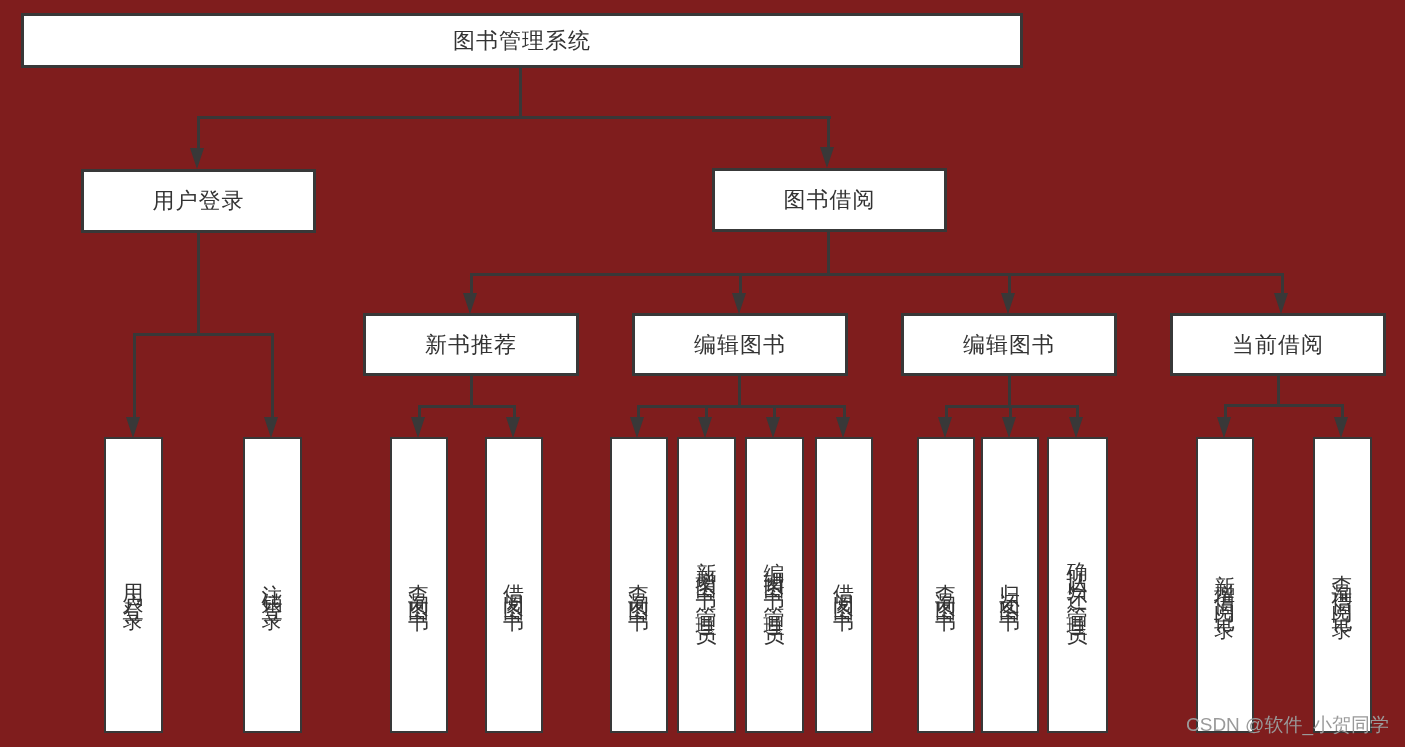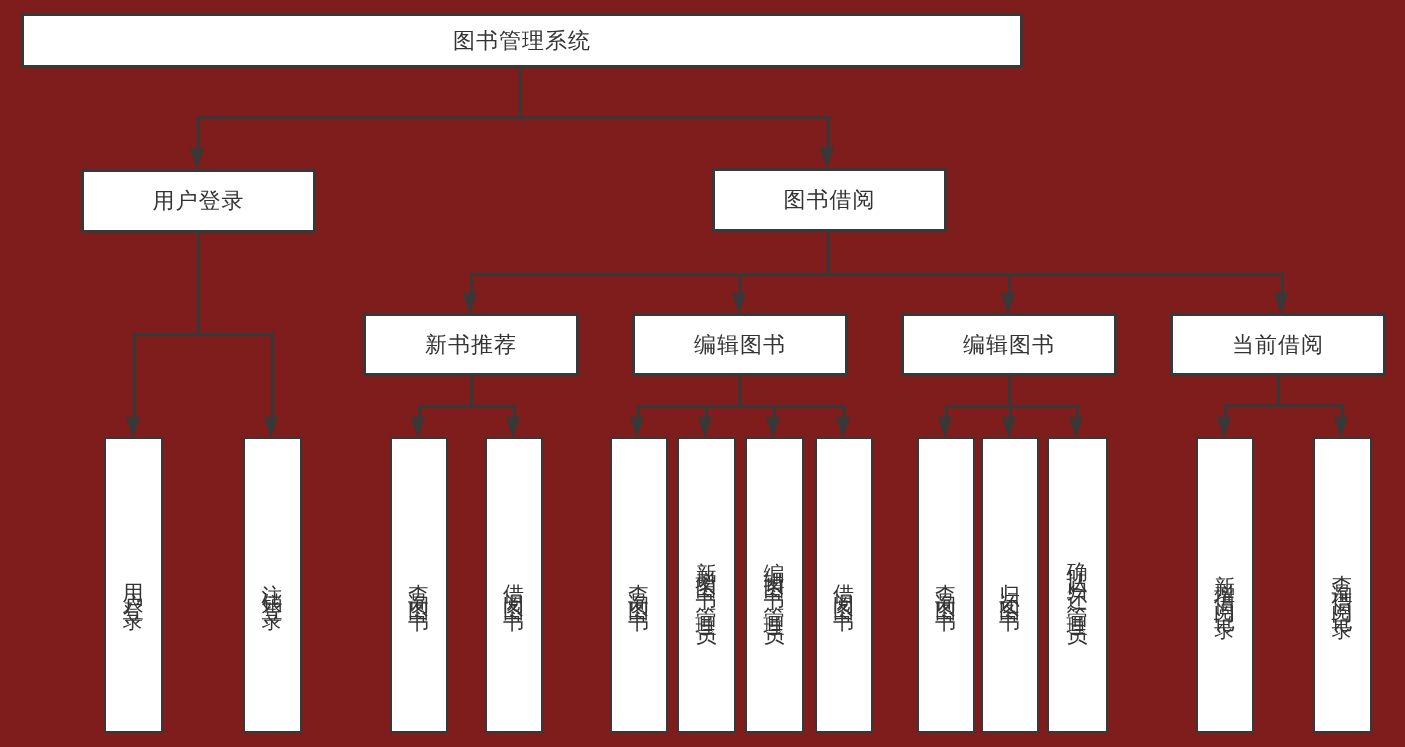--- a/index.html
+++ b/index.html
@@ -142,14 +142,15 @@
   <div class="vl" style="left:1076px;top:405px;height:14px"></div>
   <div class="arw" style="left:1069px;top:417px"></div>
 
   <div class="vl" style="left:1277px;top:376px;height:31px"></div>
   <div class="hl" style="left:1224px;top:404px;width:120px"></div>
   <div class="vl" style="left:1224px;top:404px;height:15px"></div>
   <div class="arw" style="left:1217px;top:417px"></div>
   <div class="vl" style="left:1341px;top:404px;height:15px"></div>
   <div class="arw" style="left:1334px;top:417px"></div>
 
+  <div class="watermark">CSDN @软件_小贺同学</div>
 
 </div>
 
 </body></html>

